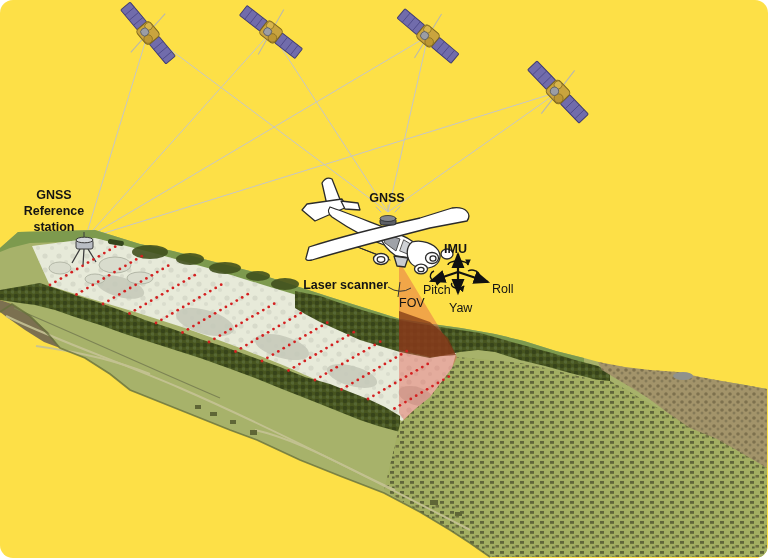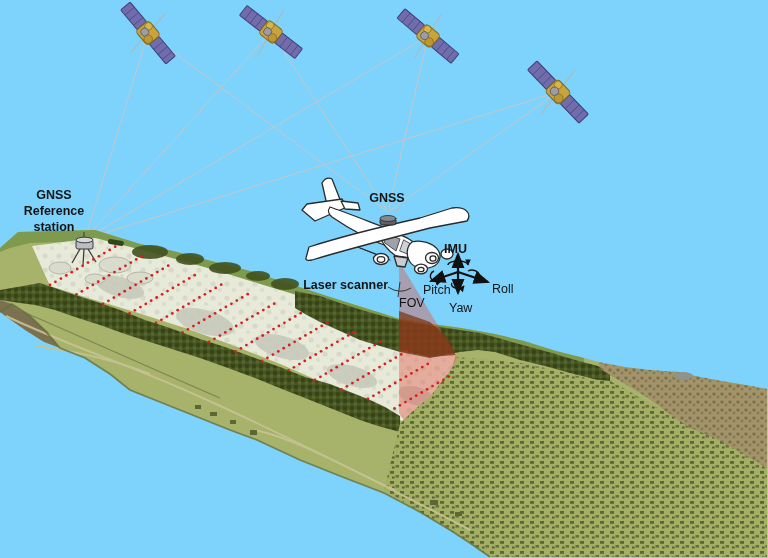--- a/index.html
+++ b/index.html
@@ -1,17 +1,17 @@
 <!DOCTYPE html>
 <html><head>
 <meta charset="utf-8">
 <style>
   html,body{margin:0;padding:0;background:#ffffff;}
-  .stage{position:relative;width:768px;height:558px;background:#7dd3fc;overflow:hidden;
-         font-family:"Liberation Sans",sans-serif;}
+  .stage{position:relative;width:768px;height:558px;background:#fde047;overflow:hidden;
+         font-family:"Liberation Sans",sans-serif;border-radius:13px;}
   svg{display:block;}
   .b{font:700 12.5px "Liberation Sans",sans-serif;fill:#141414;}
   .r{font:400 12.5px "Liberation Sans",sans-serif;fill:#141414;}
 </style>
 </head>
 <body>
 
 <div class="stage">
 <svg width="768" height="558" viewBox="0 0 768 558">
   <defs>

